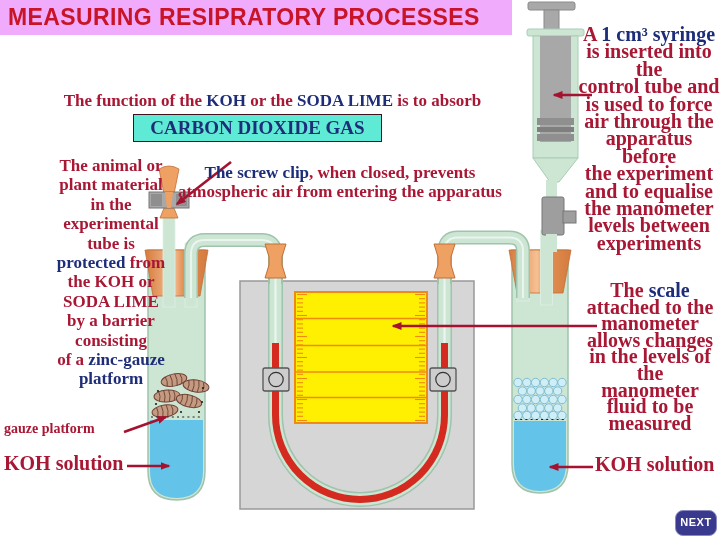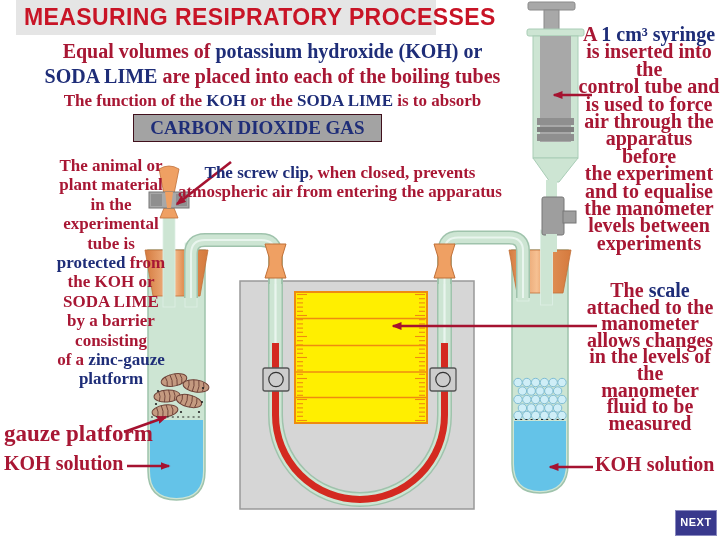--- a/index.html
+++ b/index.html
@@ -2,38 +2,38 @@
 <html><head>
 <meta charset="utf-8">
 <style>
   html,body{margin:0;padding:0;background:#fff;}
   .stage{position:relative;width:720px;height:540px;background:#ffffff;overflow:hidden;
          font-family:"Liberation Serif",serif;}
   .abs{position:absolute;}
   svg.apparatus{position:absolute;left:0;top:0;width:720px;height:540px;}
   .crimson{color:#a81734;}
   .navy{color:#1e2d78;}
-  .title-bar{left:16px;top:0;width:420px;height:35px;background:#e5e5e5;}
+  .title-bar{left:0;top:0;width:512px;height:35px;background:#f0abfc;}
   .title-bar span{display:block;font-family:"Liberation Sans",sans-serif;font-weight:bold;
     font-size:23px;line-height:35px;color:#c81426;padding-left:8px;letter-spacing:0.4px;white-space:nowrap;}
   .note{font-weight:bold;text-align:center;}
   .subtitle1{left:5px;top:39px;width:535px;font-size:20px;line-height:24.5px;}
   .subtitle2{left:0px;top:89px;width:545px;font-size:17px;line-height:24px;}
-  .co2-box{left:133px;top:114px;width:247px;height:26px;background:#a3a3a3;
+  .co2-box{left:133px;top:114px;width:247px;height:26px;background:#5eead4;
     border:1.5px solid #40101c;font-size:19px;line-height:26px;font-weight:bold;text-align:center;}
   .screw-note{left:145px;top:164px;width:390px;font-size:17px;line-height:18.5px;}
   .left-note{left:0px;top:156px;width:150px;font-size:17px;line-height:19.4px;padding-left:36px;}
   .syringe-note{left:578px;top:26px;width:142px;font-size:20px;line-height:17.4px;}
   .scale-note{left:580px;top:282px;width:140px;font-size:20px;line-height:16.6px;}
   .plain-label{font-weight:bold;color:#a81734;white-space:nowrap;}
-  .gauze-label{left:4px;top:421px;font-size:23px;}
+  .gauze-label{left:4px;top:421px;font-size:14px;}
   .koh-left{left:4px;top:452px;font-size:20px;}
   .koh-right{left:595px;top:453px;font-size:20px;}
   .next-btn{left:675px;top:510px;width:42px;height:26px;background:#39398d;
-    border:1.5px solid #8a8ac0;border-radius:0;color:#ffffff;
+    border:1.5px solid #8a8ac0;border-radius:8px;color:#ffffff;
     font-family:"Liberation Sans",sans-serif;font-weight:bold;font-size:11px;
     text-align:center;line-height:23px;letter-spacing:0.5px;box-sizing:border-box;cursor:pointer;}
 </style>
 </head>
 <body>
 
 <div class="stage">
 
   <svg class="apparatus" viewBox="0 0 720 540">
     <defs>
@@ -266,21 +266,20 @@
       <line x1="124" y1="432" x2="166" y2="417" marker-end="url(#ah)"></line>
       <line x1="127" y1="466" x2="169" y2="466" marker-end="url(#ah)"></line>
       <line x1="593" y1="467" x2="550" y2="467" marker-end="url(#ah)"></line>
     </g>
   </svg>
 
   <div class="abs title-bar">
     <span>MEASURING RESIPRATORY PROCESSES</span>
   </div>
 
-  <div class="abs note subtitle1"><span class="crimson">Equal volumes of </span><span class="navy">potassium hydroxide (KOH) or</span><br><span class="navy">SODA LIME</span><span class="crimson"> are placed into each of the boiling tubes</span></div>
 
   <div class="abs note subtitle2"><span class="crimson">The function of the </span><span class="navy">KOH</span><span class="crimson"> or the </span><span class="navy">SODA LIME</span><span class="crimson"> is to absorb</span></div>
 
   <div class="abs co2-box navy">CARBON DIOXIDE GAS</div>
 
   <div class="abs note screw-note"><span class="navy">The screw clip</span><span class="crimson">, when closed, prevents</span><br><span class="crimson">atmospheric air from entering the apparatus</span></div>
 
   <div class="abs note left-note"><span class="crimson">The animal or</span><br><span class="crimson">plant material</span><br><span class="crimson">in the</span><br><span class="crimson">experimental</span><br><span class="crimson">tube is</span><br><span class="navy">protected</span><span class="crimson"> from</span><br><span class="crimson">the KOH or</span><br><span class="crimson">SODA LIME</span><br><span class="crimson">by a barrier</span><br><span class="crimson">consisting</span><br><span class="crimson">of a </span><span class="navy">zinc-gauze</span><br><span class="navy">platform</span></div>
 
   <div class="abs note syringe-note"><span class="crimson">A </span><span class="navy">1 cm³ syringe</span><br><span class="crimson">is inserted into the</span><br><span class="crimson">control tube and</span><br><span class="crimson">is used to force</span><br><span class="crimson">air through the</span><br><span class="crimson">apparatus before</span><br><span class="crimson">the experiment</span><br><span class="crimson">and to equalise</span><br><span class="crimson">the manometer</span><br><span class="crimson">levels between</span><br><span class="crimson">experiments</span></div>

